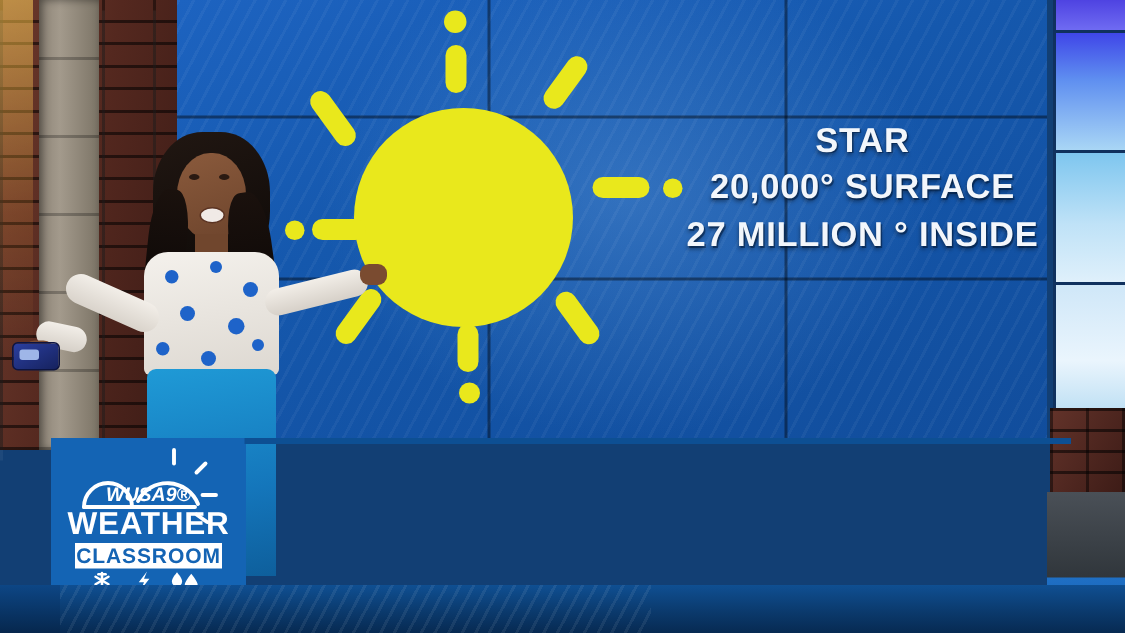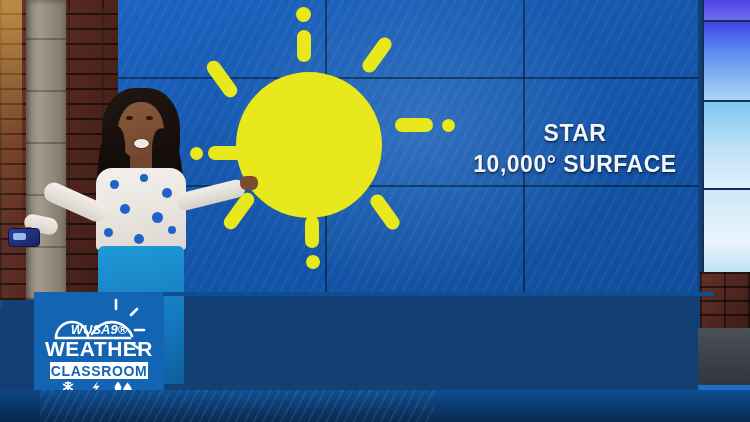--- a/index.html
+++ b/index.html
@@ -60,21 +60,21 @@
     background:linear-gradient(180deg,#1f6fc4,#1560b0);}
 
   
   .sun{position:absolute;left:236px;top:72px;width:146px;height:146px;border-radius:50%;
     background:#e9e81c;}
   .ray{position:absolute;background:#e9e81c;border-radius:8px;}
 
   
   .facts{position:absolute;left:430px;top:78px;width:290px;text-align:center;
     color:#f2f6fb;font-weight:bold;letter-spacing:.5px;
-    text-shadow:0 2px 3px rgba(0,0,0,.45), 1px 1px 0 rgba(0,30,70,.5);margin-top:40px;}
+    text-shadow:0 2px 3px rgba(0,0,0,.45), 1px 1px 0 rgba(0,30,70,.5);}
   .facts .l1{font-size:23px;line-height:30px;}
   .facts .l2{font-size:23px;line-height:32px;}
   .facts .l3{font-size:23px;line-height:32px;}
 
   
   .talent{position:absolute;left:18px;top:88px;width:190px;height:208px;}
   .hair{position:absolute;left:84px;top:0px;width:78px;height:96px;border-radius:42% 42% 45% 45%;
     background:linear-gradient(160deg,#211712,#0d0907);}
   .hair-l{position:absolute;left:80px;top:38px;width:26px;height:82px;border-radius:40%;
     background:linear-gradient(180deg,#1a110d,#0b0706);transform:rotate(6deg);}
@@ -162,21 +162,22 @@
       <div class="ray" style="left:305px;top:216px;width:14px;height:32px;"></div>
       <div class="ray" style="left:306px;top:255px;width:14px;height:14px;border-radius:50%;"></div>
       <div class="ray" style="left:232px;top:190px;width:14px;height:42px;transform:rotate(36deg);"></div>
       <div class="ray" style="left:208px;top:146px;width:36px;height:14px;"></div>
       <div class="ray" style="left:190px;top:147px;width:13px;height:13px;border-radius:50%;"></div>
       <div class="ray" style="left:215px;top:58px;width:14px;height:42px;transform:rotate(-36deg);"></div>
     </div>
 
     <div class="facts">
       <div class="l1">STAR</div>
-      <div class="l2">10,000°  SURFACE</div>
+      <div class="l2">20,000°  SURFACE</div>
+      <div class="l3">27 MILLION ° INSIDE</div>
     </div>
 
     <div class="talent">
       <div class="hair"></div>
       <div class="face"></div>
       <div class="eye l"></div>
       <div class="eye r"></div>
       <div class="mouth"></div>
       <div class="hair-l"></div>
       <div class="hair-r"></div>

